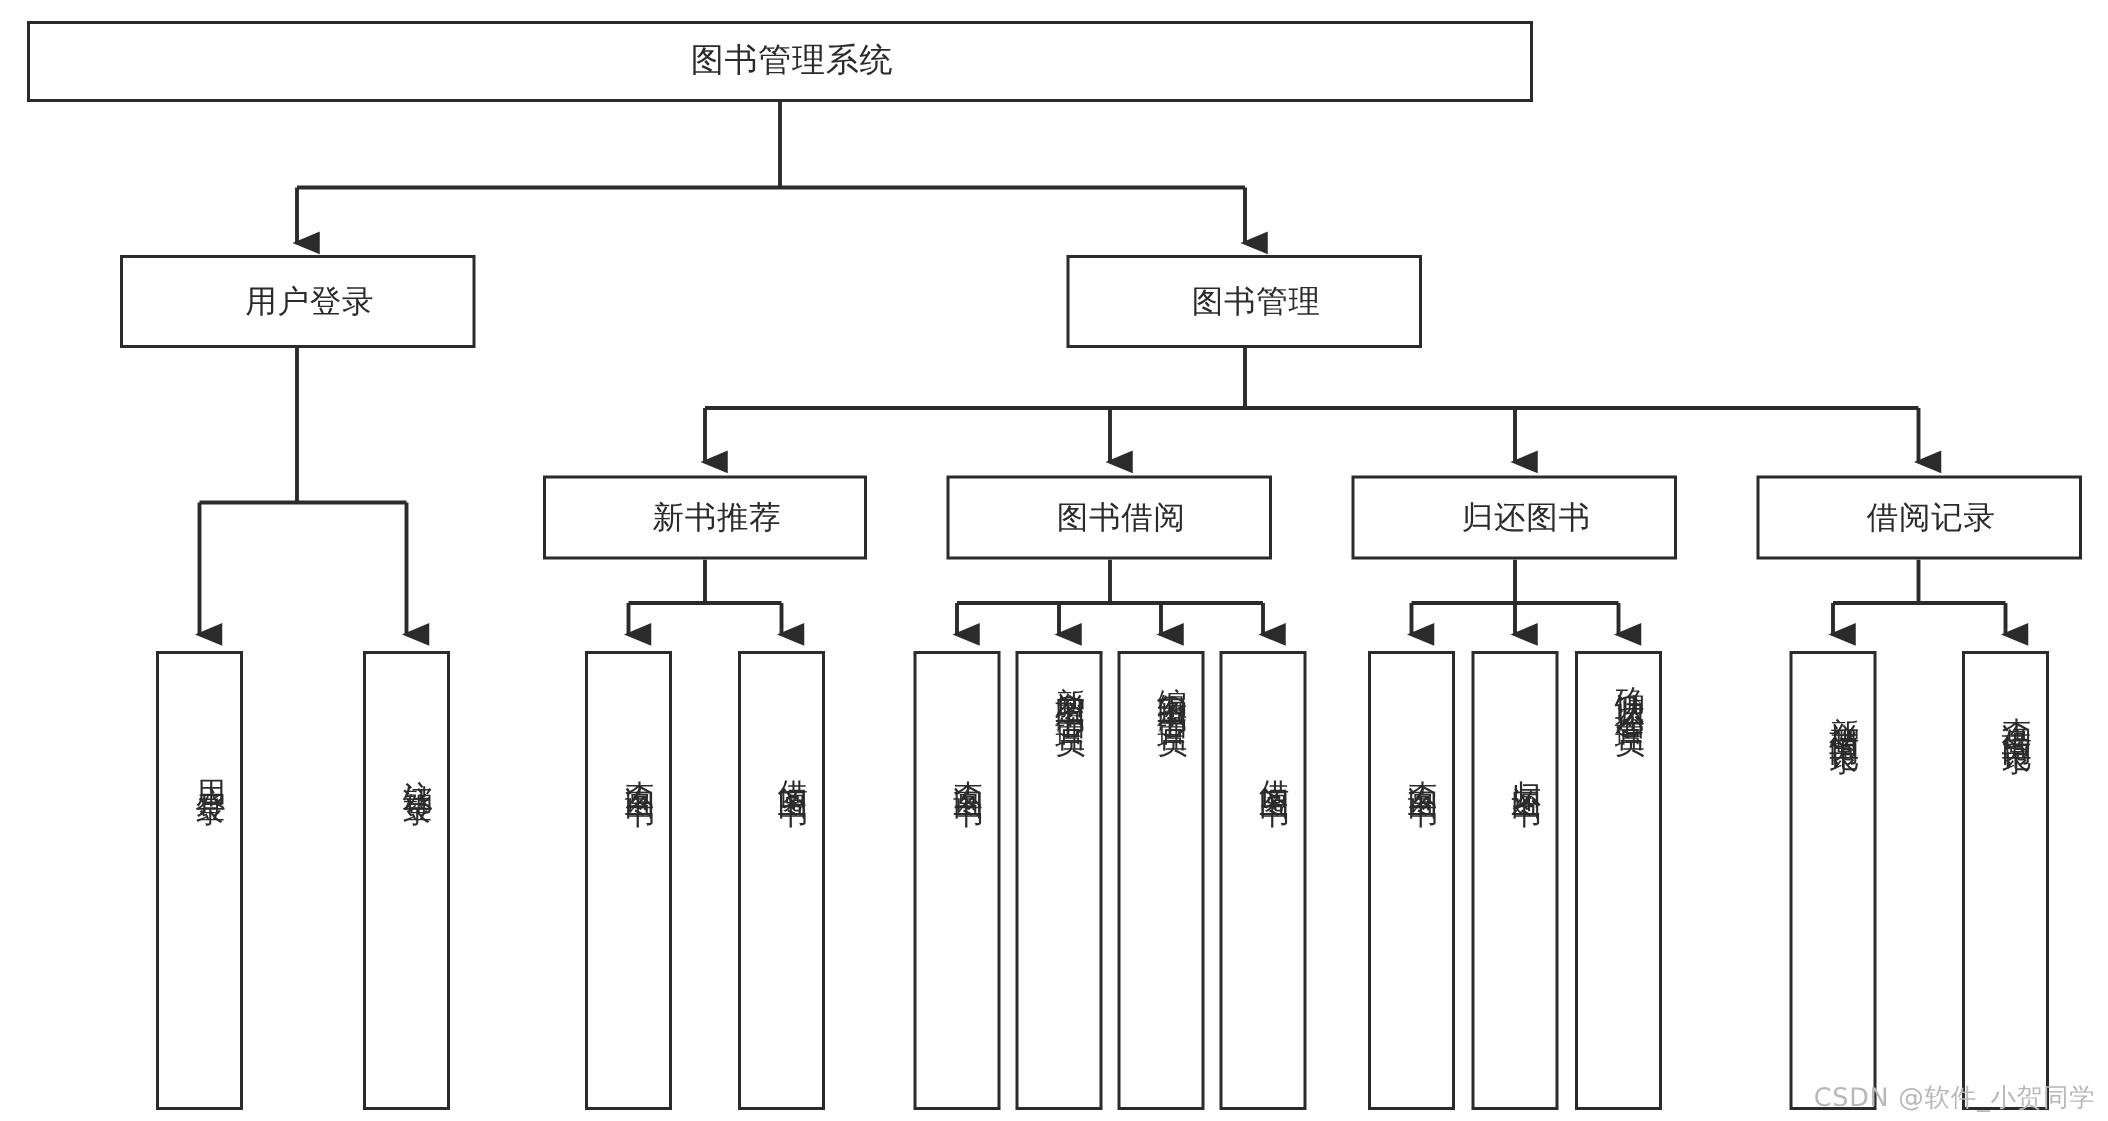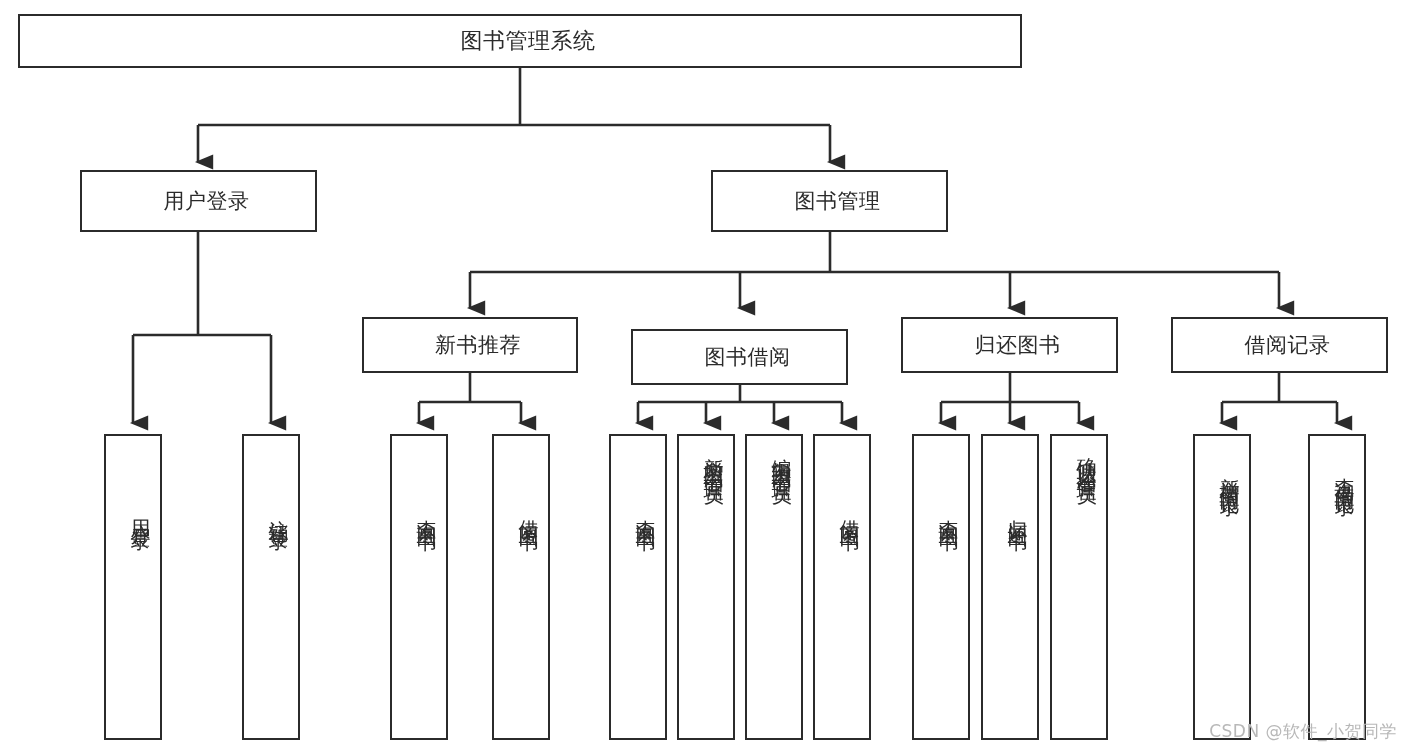--- a/index.html
+++ b/index.html
@@ -143,21 +143,21 @@
   <div class="node horiz" style="left:80px; top:170px; width:237px; height:62px;">
     <span class="node-label">用户登录</span>
   </div>
   <div class="node horiz" style="left:711px; top:170px; width:237px; height:62px;">
     <span class="node-label">图书管理</span>
   </div>
 
   <div class="node horiz" style="left:362px; top:317px; width:216px; height:56px;">
     <span class="node-label">新书推荐</span>
   </div>
-  <div class="node horiz" style="left:631px; top:317px; width:217px; height:56px;margin-top:12px;">
+  <div class="node horiz" style="left:631px; top:317px; width:217px; height:56px;">
     <span class="node-label">图书借阅</span>
   </div>
   <div class="node horiz" style="left:901px; top:317px; width:217px; height:56px;">
     <span class="node-label">归还图书</span>
   </div>
   <div class="node horiz" style="left:1171px; top:317px; width:217px; height:56px;justify-content:center;">
     <span class="node-label">借阅记录</span>
   </div>
 
   <div class="node vert mid" style="left:104px; top:434px; width:58px; height:306px;">

